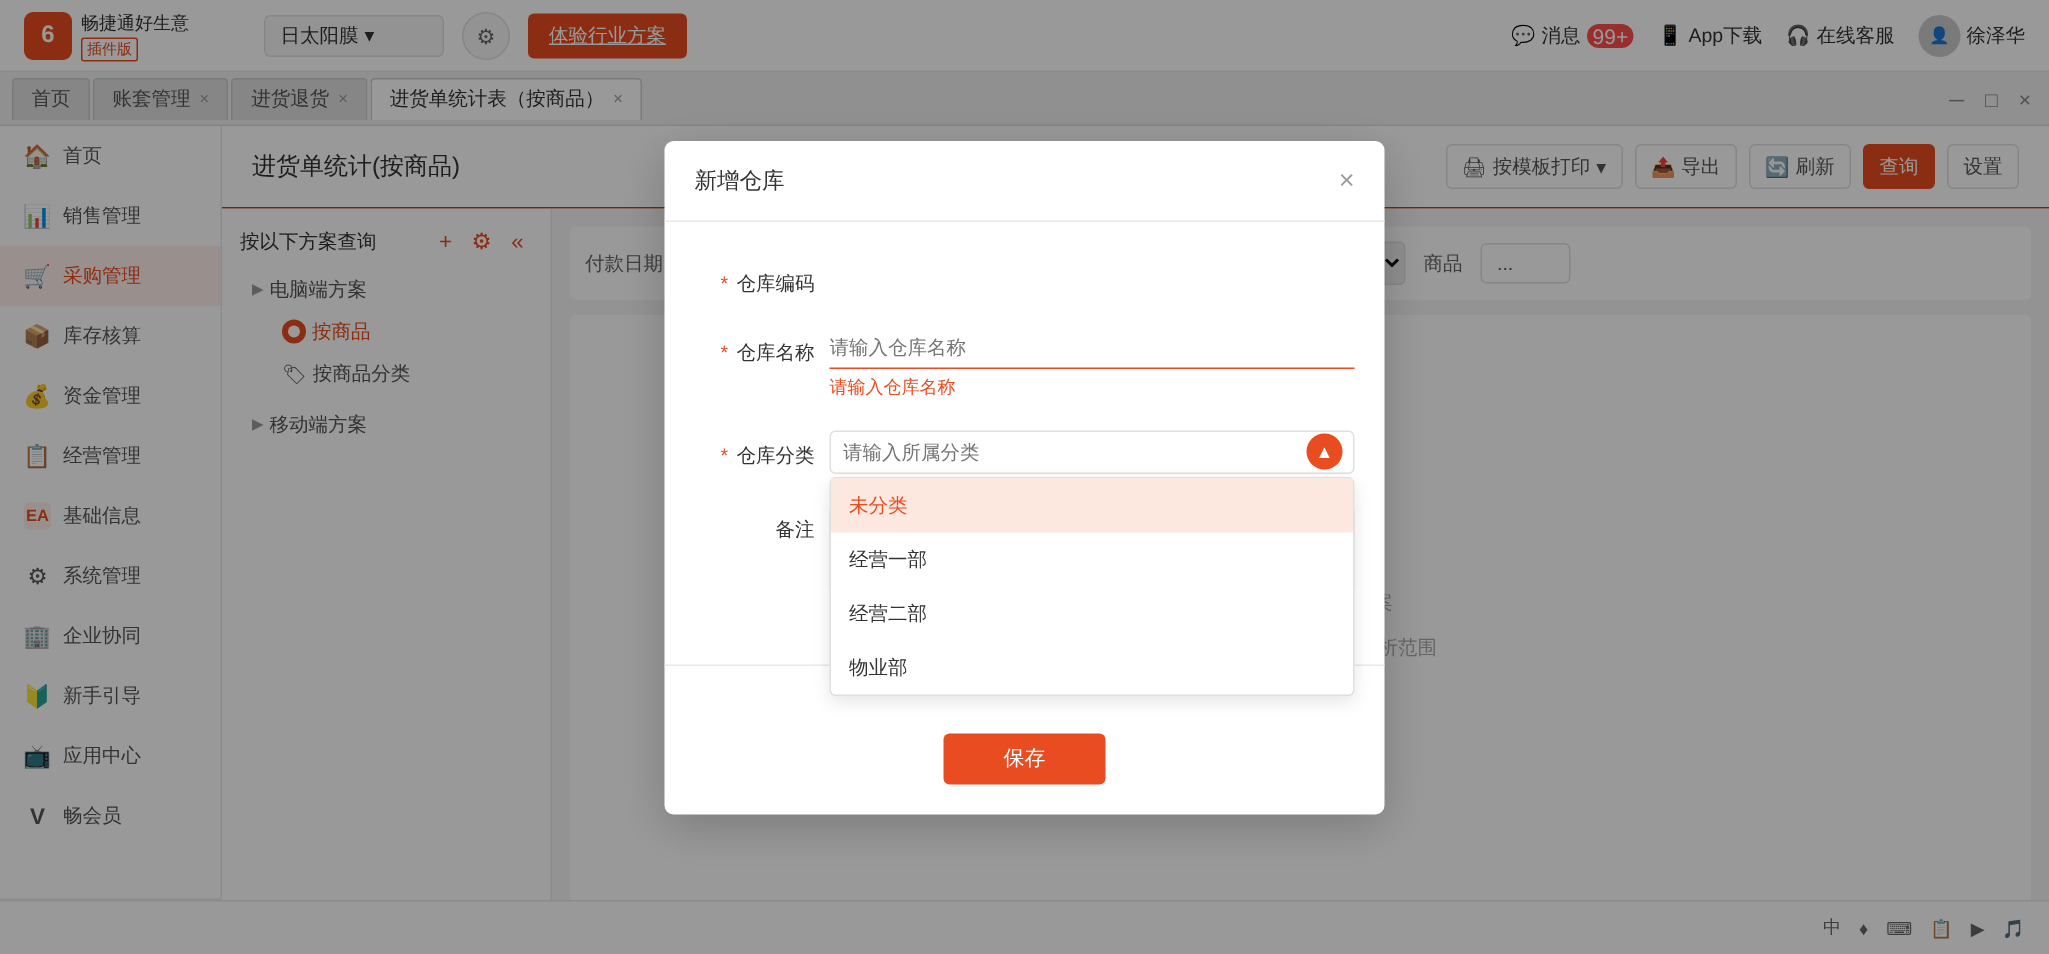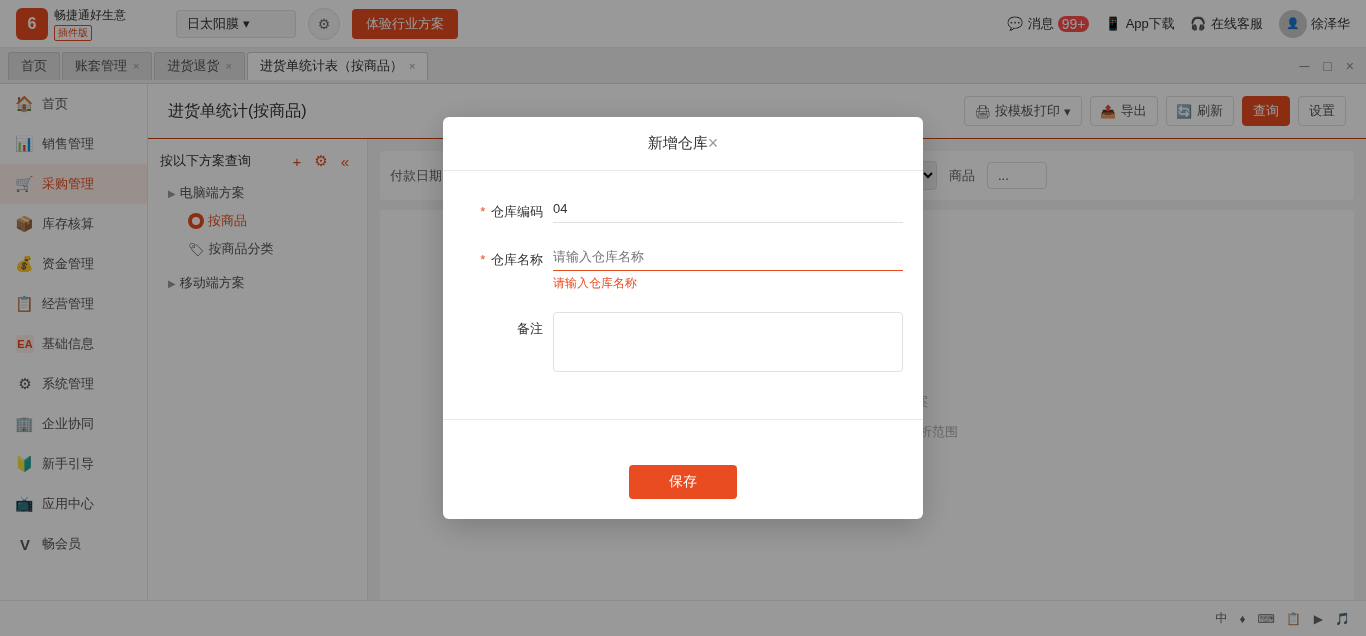--- a/index.html
+++ b/index.html
@@ -35,21 +35,21 @@
     }
     .store-selector span { font-size: 13px; color: #333; }
     .chevron { color: #999; font-size: 10px; }
     .gear-btn {
       width: 32px; height: 32px; border-radius: 50%; background: #f5f5f5;
       border: 1px solid #e0e0e0; display: flex; align-items: center; justify-content: center;
       cursor: pointer; color: #666; font-size: 14px;
     }
     .trial-btn {
       background: #e84c20; color: #fff; border: none; border-radius: 4px;
-      padding: 6px 14px; cursor: pointer; font-size: 13px;
+      padding: 6px 14px; cursor: pointer; font-size: 13px; text-decoration: underline;
     }
     .top-right {
       margin-left: auto; display: flex; align-items: center; gap: 16px;
     }
     .top-right-item { display: flex; align-items: center; gap: 4px; cursor: pointer; color: #333; font-size: 13px; }
     .badge-red {
       background: #ff4d4f; color: #fff; border-radius: 8px;
       font-size: 14px; padding: 0 4px; min-width: 16px; text-align: center;
     }
     .user-avatar { width: 28px; height: 28px; border-radius: 50%; background: #ccc; display: flex; align-items: center; justify-content: center; font-size: 11px; color: #fff; }
@@ -145,21 +145,21 @@
     }
 
     
     .dialog {
       background: #fff; border-radius: 6px; width: 480px;
       box-shadow: 0 8px 32px rgba(0,0,0,0.2);
       position: relative; z-index: 101;
       overflow: visible;
     }
     .dialog-header {
-      display: flex; align-items: center; justify-content: center;
+      display: flex; align-items: center; justify-content: space-between;
       padding: 16px 20px; border-bottom: 1px solid #e8e8e8;
     }
     .dialog-title { font-size: 15px; font-weight: 500; color: #333; }
     .dialog-close { cursor: pointer; color: #999; font-size: 18px; }
     .dialog-body { padding: 24px 20px 16px; }
     .form-row { display: flex; align-items: flex-start; margin-bottom: 20px; gap: 10px; }
     .form-label { width: 80px; text-align: right; font-size: 13px; color: #333; padding-top: 8px; flex-shrink: 0; }
     .form-label .required { color: #e84c20; margin-right: 2px; }
     .form-control { flex: 1; }
     .form-input {
@@ -441,36 +441,50 @@
       <span class="dialog-title">新增仓库</span>
       <span class="dialog-close">×</span>
     </div>
     <div class="dialog-body">
 
       <div class="form-row">
         <div class="form-label">
           <span class="required">*</span>
           <span>仓库编码</span>
         </div>
-        <div class="form-control">
-          <input class="form-input" type="text" value="04" style="">
-        </div>
       </div>
 
       <div class="form-row">
         <div class="form-label">
           <span class="required">*</span>
           <span>仓库名称</span>
         </div>
         <div class="form-control">
           <input class="form-input error" type="text" placeholder="请输入仓库名称" style="">
           <div class="error-msg">请输入仓库名称</div>
         </div>
       </div>
 
+      <div class="form-row">
+        <div class="form-label">
+          <span class="required">*</span>
+          <span>仓库分类</span>
+        </div>
+        <div class="form-control select-wrapper">
+          <input class="select-input" type="text" placeholder="请输入所属分类" style="">
+          <div class="select-arrow">▲</div>
+          
+          <div class="dropdown-list">
+            <div class="dropdown-item selected">未分类</div>
+            <div class="dropdown-item">经营一部</div>
+            <div class="dropdown-item">经营二部</div>
+            <div class="dropdown-item">物业部</div>
+          </div>
+        </div>
+      </div>
 
       <div class="form-row">
         <div class="form-label">备注</div>
         <div class="form-control">
           <textarea class="form-textarea" style=""></textarea>
         </div>
       </div>
     </div>
 
     <div class="dialog-footer">

